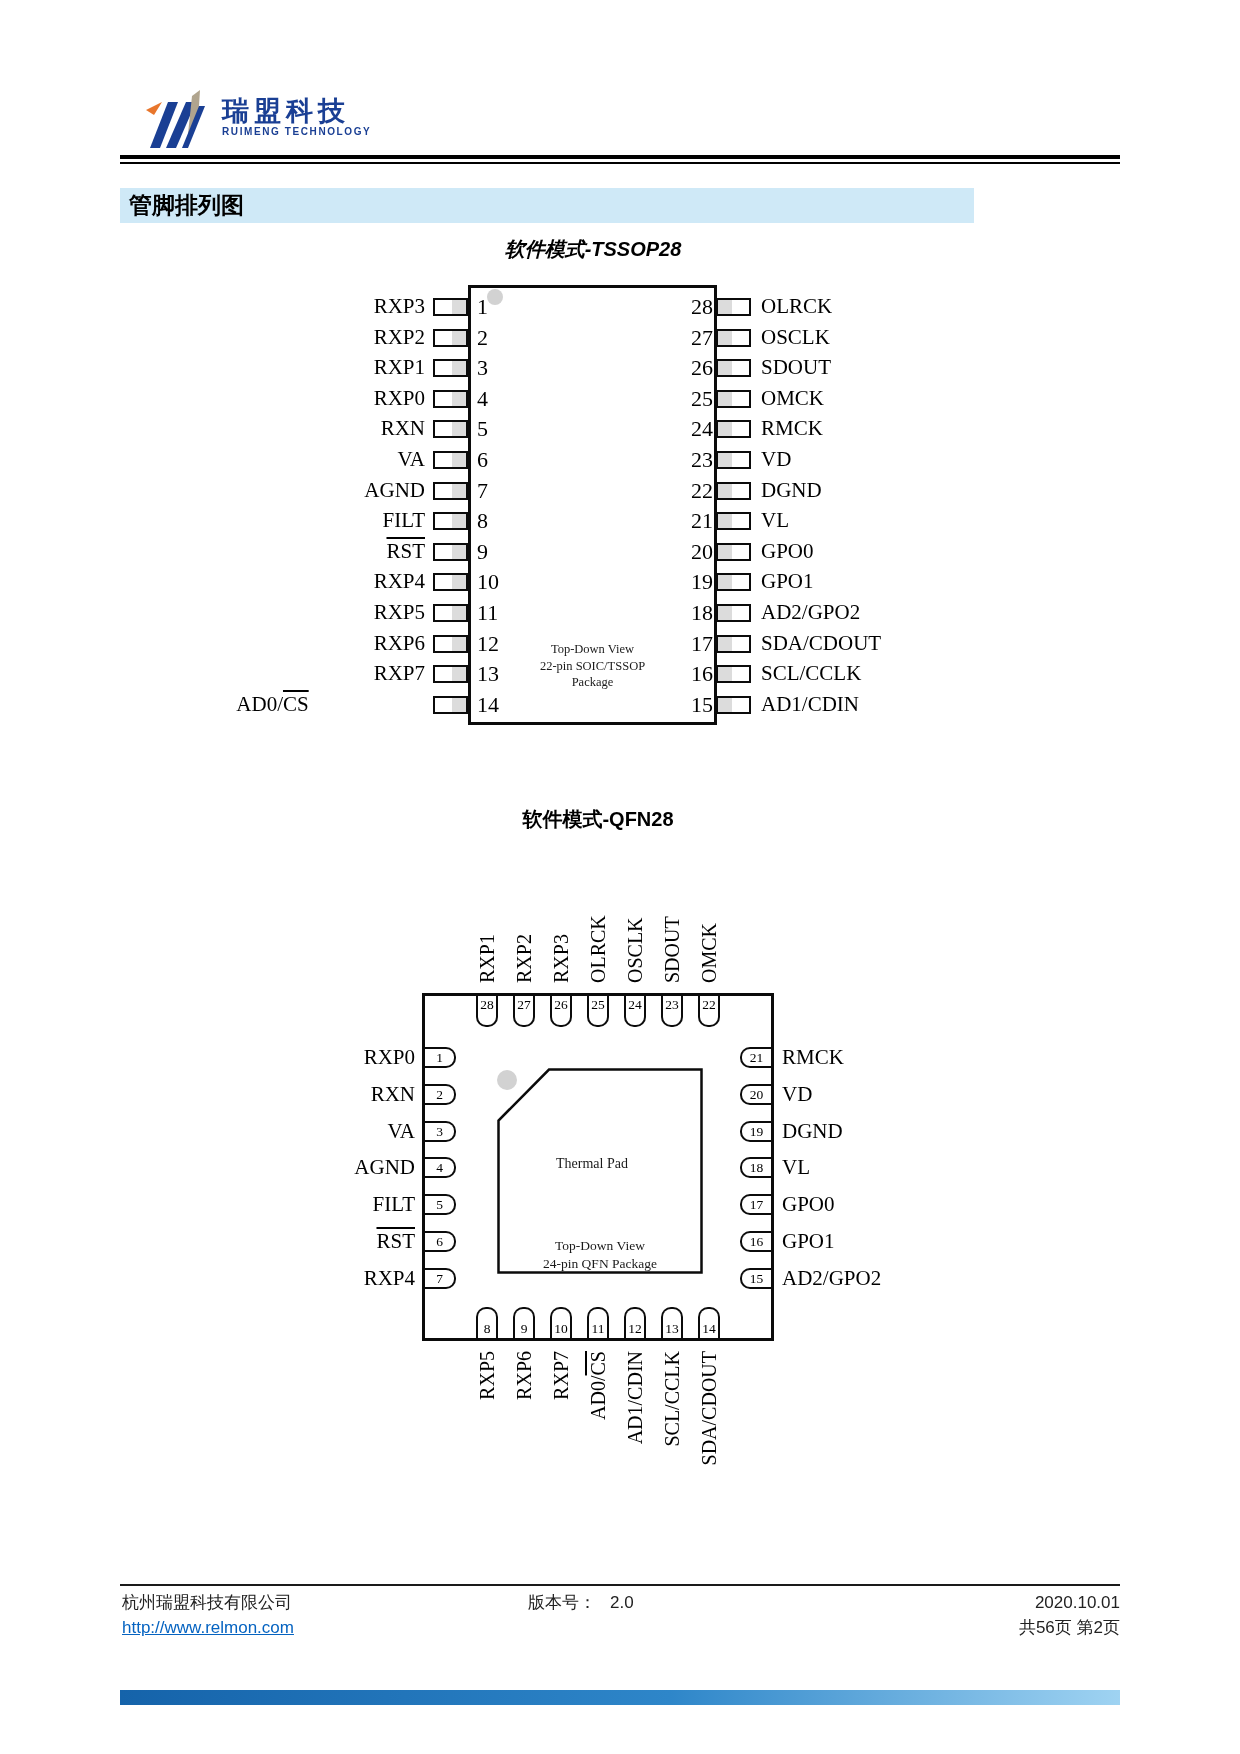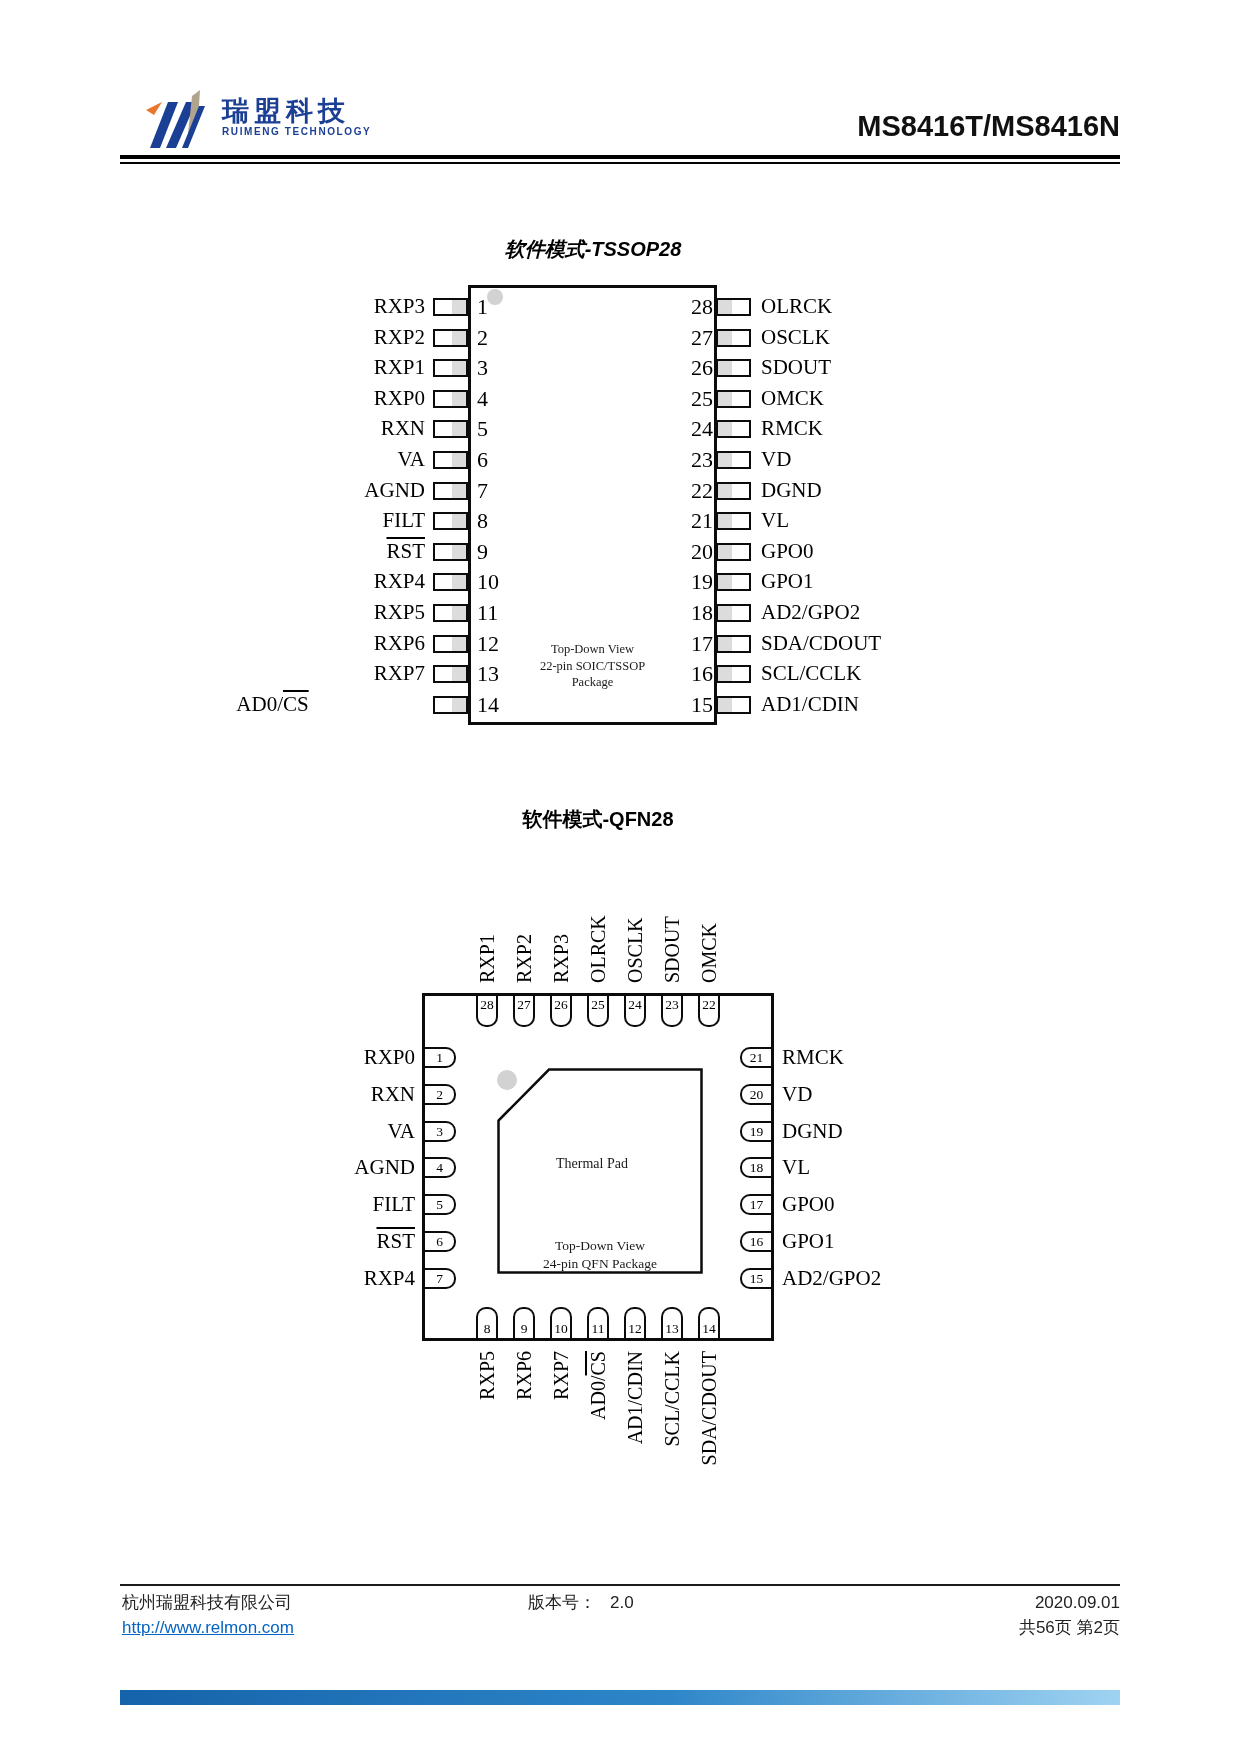--- a/index.html
+++ b/index.html
@@ -53,24 +53,24 @@
       <path d="M8 60 L26 14 L36 14 L18 60 Z" fill="#1a3f94"></path>
       <path d="M24 60 L44 14 L54 14 L34 60 Z" fill="#1a3f94"></path>
       <path d="M50 8 L58 2 L56 34 L46 46 Z" fill="#b0a48e"></path>
       <path d="M40 60 L57 18 L63 18 L46 60 Z" fill="#1a3f94"></path>
     </svg>
   </div>
   <div class="abs sans" style="left:222px;top:96px;">
     <div class="logo-cn">瑞盟科技</div>
     <div class="logo-en">RUIMENG TECHNOLOGY</div>
   </div>
-  <div class="abs sans product-title" style="left:600px;top:110px;">MS8416T/MS8416N</div>
   <div class="abs rule-thick" style="left:120px;top:155px;width:1000px;"></div>
   <div class="abs rule-thin" style="left:120px;top:162px;width:1000px;"></div>
 
+  <div class="abs sans section-bar" style="left:120px;top:188px;width:845px;">管脚排列图</div>
 
   <div class="abs sans fig-title" style="left:433px;top:236px;width:320px;font-style:italic;">软件模式-TSSOP28</div>
   <div class="abs chip-body" style="left:468px;top:285px;width:249px;height:440px;"></div>
   <div class="abs pin-dot" style="left:487px;top:289px;width:16px;height:16px;"></div>
   <div class="abs note" style="left:468px;top:641px;width:249px;">
     <div>Top-Down View</div>
     <div>22-pin SOIC/TSSOP</div>
     <div>Package</div>
   </div>
   <div id="tssop-pins">
@@ -342,18 +342,18 @@
         <div class="q-num" style="top: 1px;">15</div>
       </div>
       <div class="abs pin-label" style="left: 782px; top: 1264.8px;"><span>AD2/GPO2</span></div>
     </div>
 
   <div class="abs footer-line" style="left:120px;top:1584px;width:1000px;"></div>
   <div class="abs sans f-text" style="left:122px;top:1592px;">杭州瑞盟科技有限公司</div>
   <div class="abs sans f-text" style="left:528px;top:1592px;">
     <span>版本号：</span><span style="margin-left:14px;">2.0</span>
   </div>
-  <div class="abs sans f-text" style="left:820px;top:1592px;width:300px;text-align:right;">2020.09.01</div>
+  <div class="abs sans f-text" style="left:820px;top:1592px;width:300px;text-align:right;">2020.10.01</div>
   <a class="abs sans f-link" href="#" style="left:122px;top:1617px;">http://www.relmon.com</a>
   <div class="abs sans f-text" style="left:820px;top:1617px;width:300px;text-align:right;">共56页 第2页</div>
   <div class="abs bottom-bar" style="left:120px;top:1690px;width:1000px;"></div>
 
 </div>
 
 </body></html>

